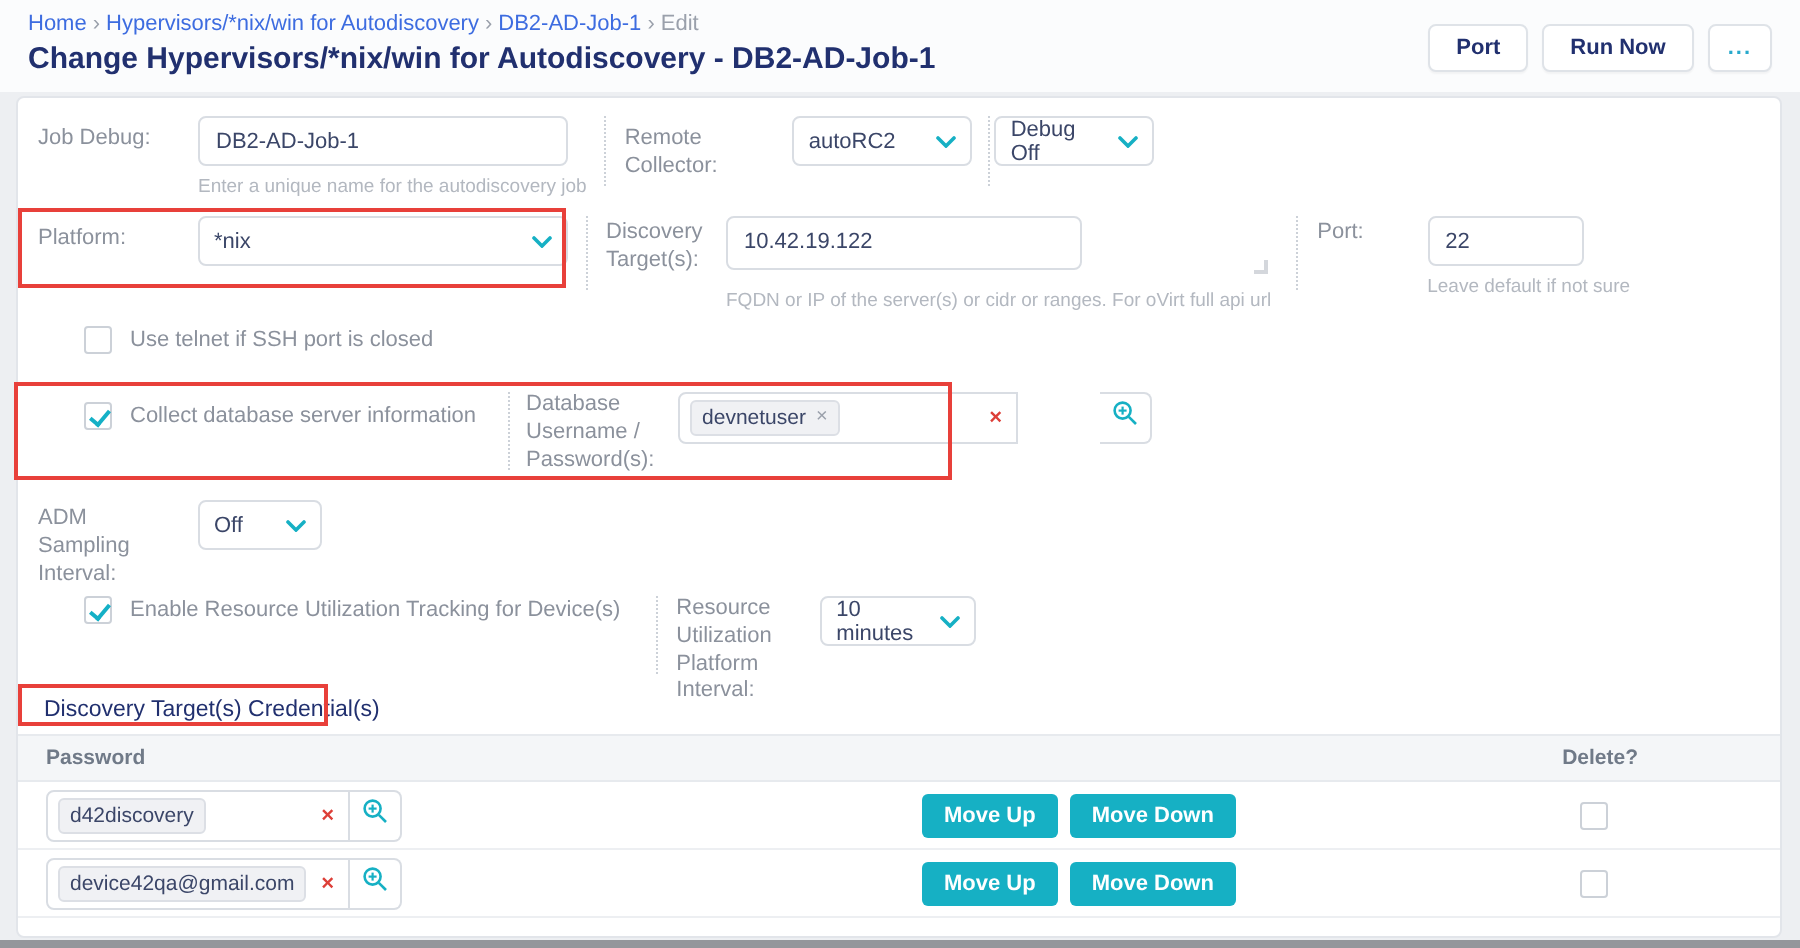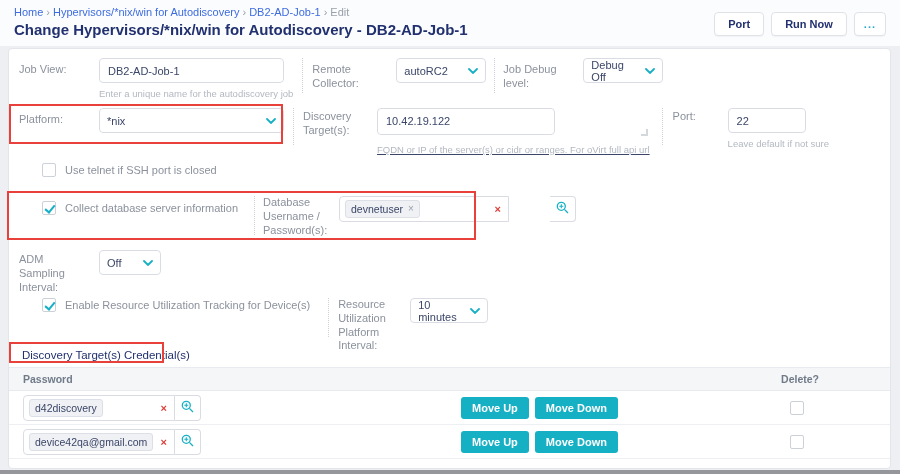--- a/index.html
+++ b/index.html
@@ -135,37 +135,36 @@
   <div class="hdr-btns">
     <button class="hbtn">Port</button>
     <button class="hbtn">Run Now</button>
     <button class="hbtn more">...</button>
   </div>
 </div>
 
 <div class="panel">
 
   <div class="frow r1">
-    <div class="lbl ml10 w70">Job View:</div>
+    <div class="lbl ml10 w70">Job Debug:</div>
     <div style="margin-left:10px;">
       <input class="inp" style="width: 185px;" value="DB2-AD-Job-1">
       <div class="helper">Enter a unique name for the autodiscovery job</div>
     </div>
     <div class="vdiv" style="margin-left:9px;"></div>
     <div class="lbl" style="margin-left:9px; width:82px;">Remote Collector:</div>
     <div class="select" style="width:90px; margin-left:2px;">
       <span>autoRC2</span>
       <span class="chev">
           <svg width="10" height="6" viewBox="0 0 10 6">
             <path d="M1 1l4 4 4-4" stroke="#16b0c4" stroke-width="1.8" fill="none" stroke-linecap="round"></path>
           </svg>
         </span>
     </div>
     <div class="vdiv" style="margin-left:8px;"></div>
-    <div class="lbl" style="margin-left:8px; width:78px;">Job Debug level:</div>
     <div class="select" style="width:80px; margin-left:2px;">
       <span>Debug Off</span>
       <span class="chev">
           <svg width="10" height="6" viewBox="0 0 10 6">
             <path d="M1 1l4 4 4-4" stroke="#16b0c4" stroke-width="1.8" fill="none" stroke-linecap="round"></path>
           </svg>
         </span>
     </div>
   </div>
 
@@ -174,21 +173,21 @@
     <div class="select" style="width:185px; margin-left:10px;">
       <span>*nix</span>
       <span class="chev">
           <svg width="10" height="6" viewBox="0 0 10 6">
             <path d="M1 1l4 4 4-4" stroke="#16b0c4" stroke-width="1.8" fill="none" stroke-linecap="round"></path>
           </svg>
         </span>
     </div>
     <div class="vdiv" style="margin-left:9px;"></div>
     <div class="lbl" style="margin-left:9px; width:58px; padding-top:2px;">Discovery Target(s):</div>
-    <div style="margin-left:16px;text-decoration:underline;">
+    <div style="margin-left:2px;">
       <div class="ta-wrap">
         <textarea class="inp" style="width: 178px;">10.42.19.122</textarea>
         <span class="ta-grip"></span>
       </div>
       <div class="helper">FQDN or IP of the server(s) or cidr or ranges. For oVirt full api url</div>
     </div>
     <div class="vdiv" style="margin-left:12px;"></div>
     <div class="lbl" style="margin-left:10px; width:55px; padding-top:2px;">Port:</div>
     <div>
       <input class="inp" style="width: 78px;" value="22">

